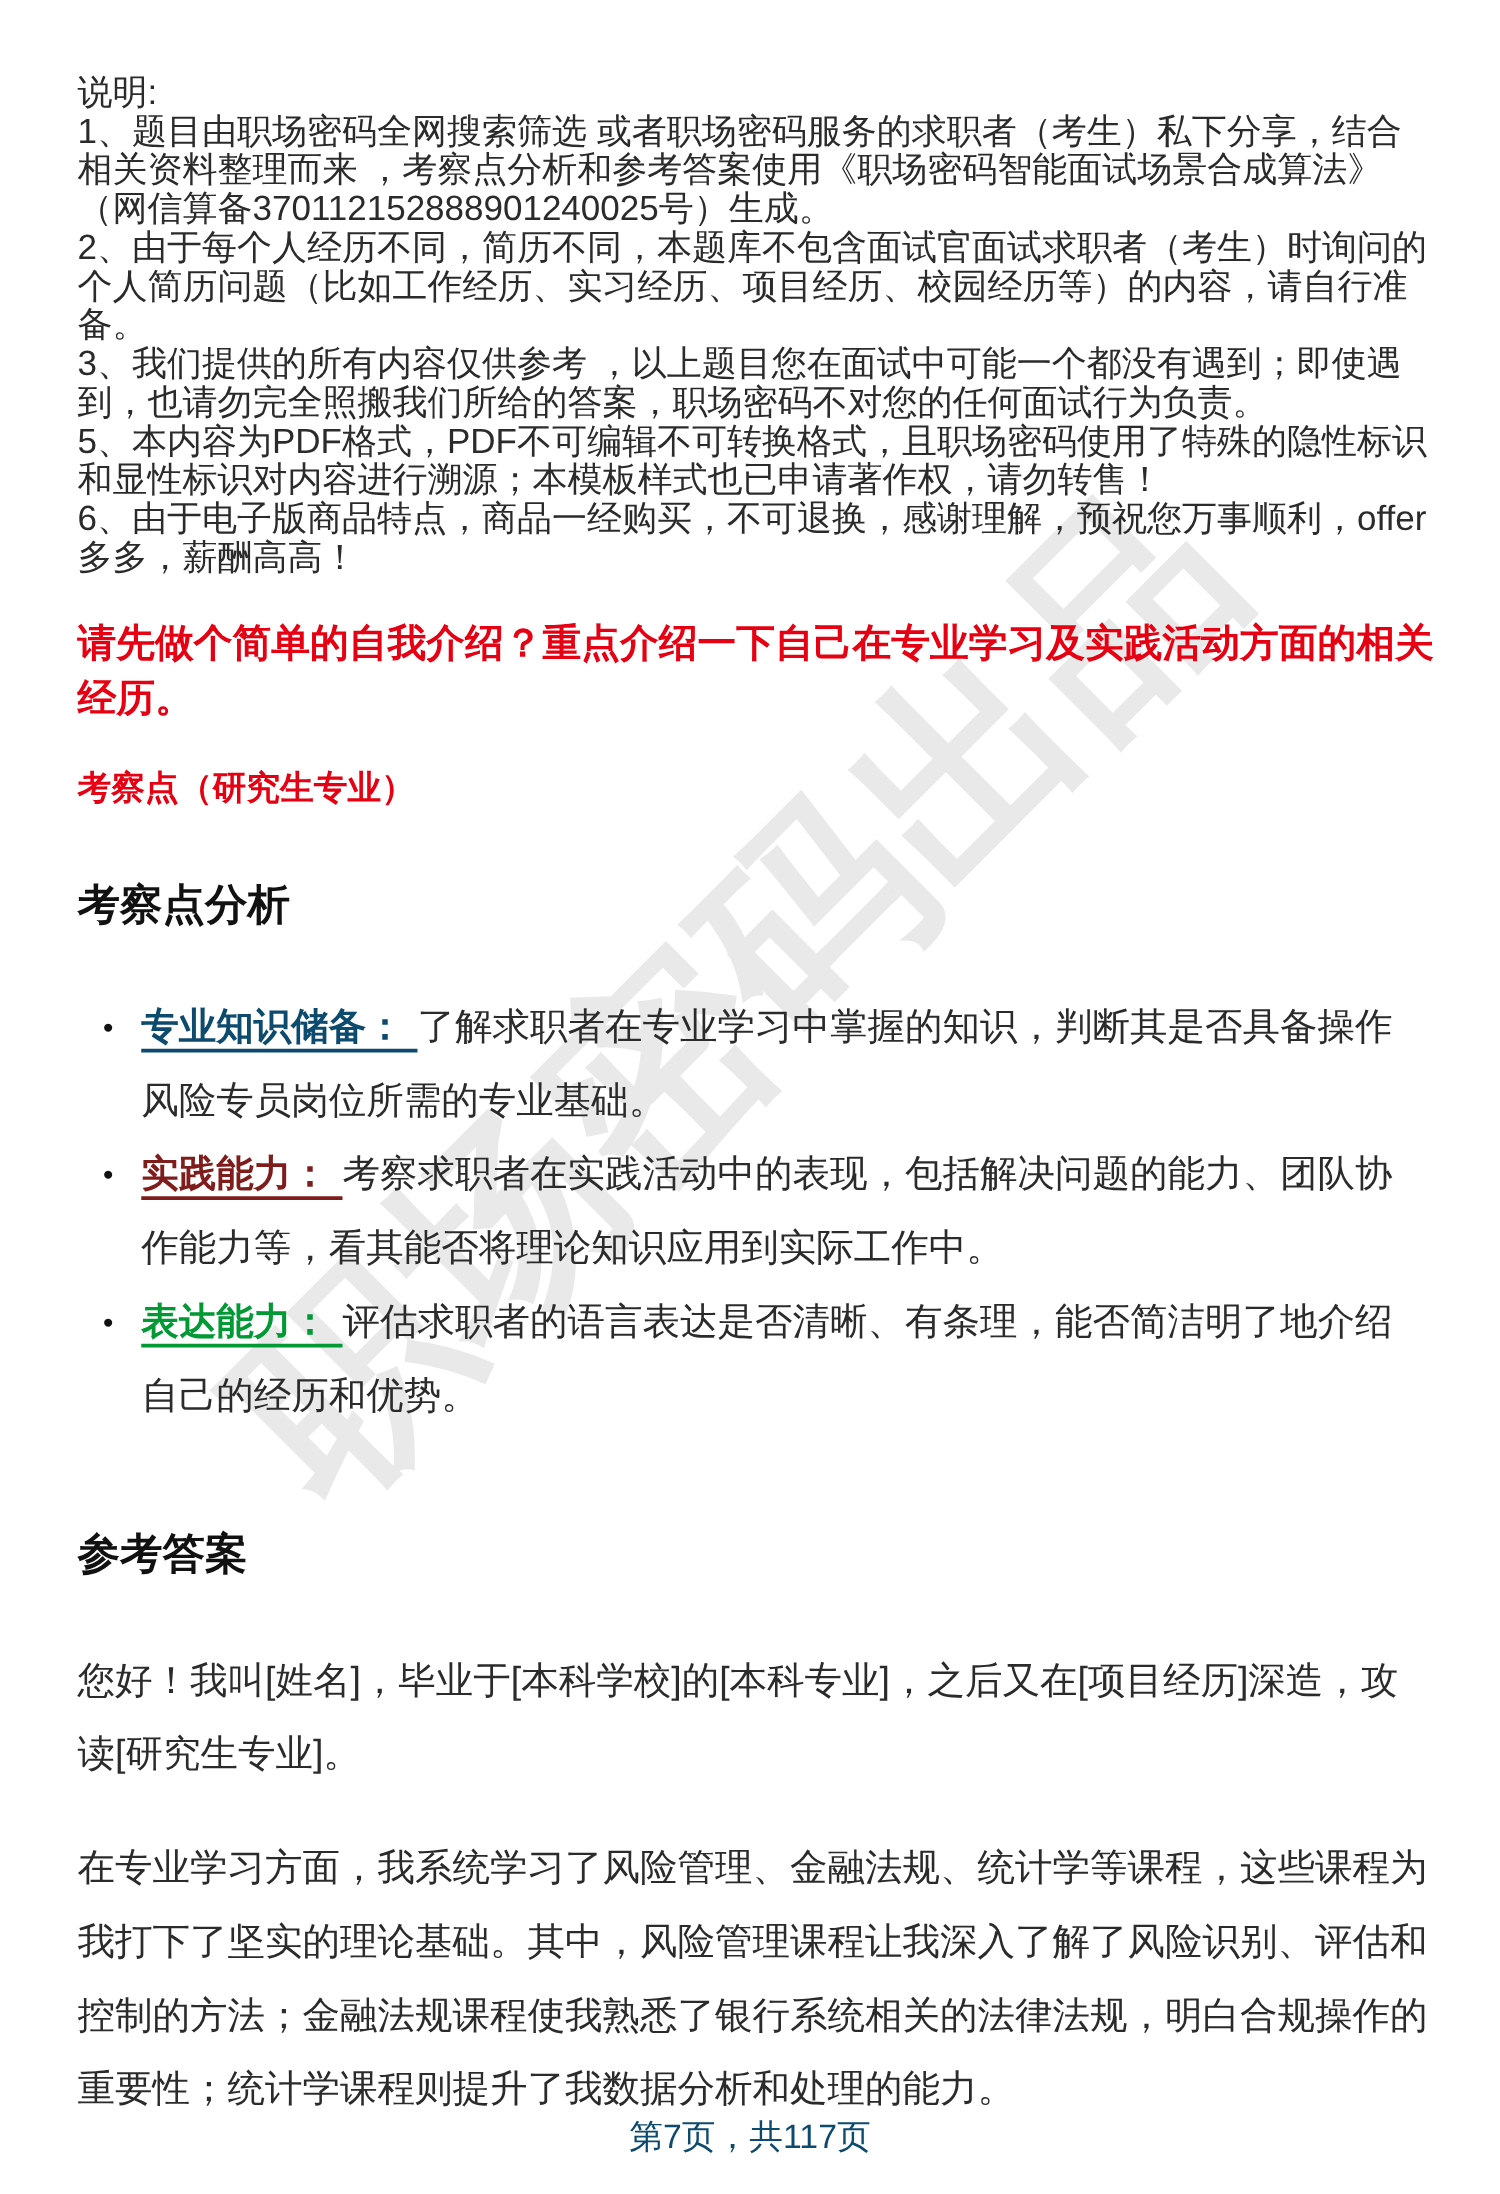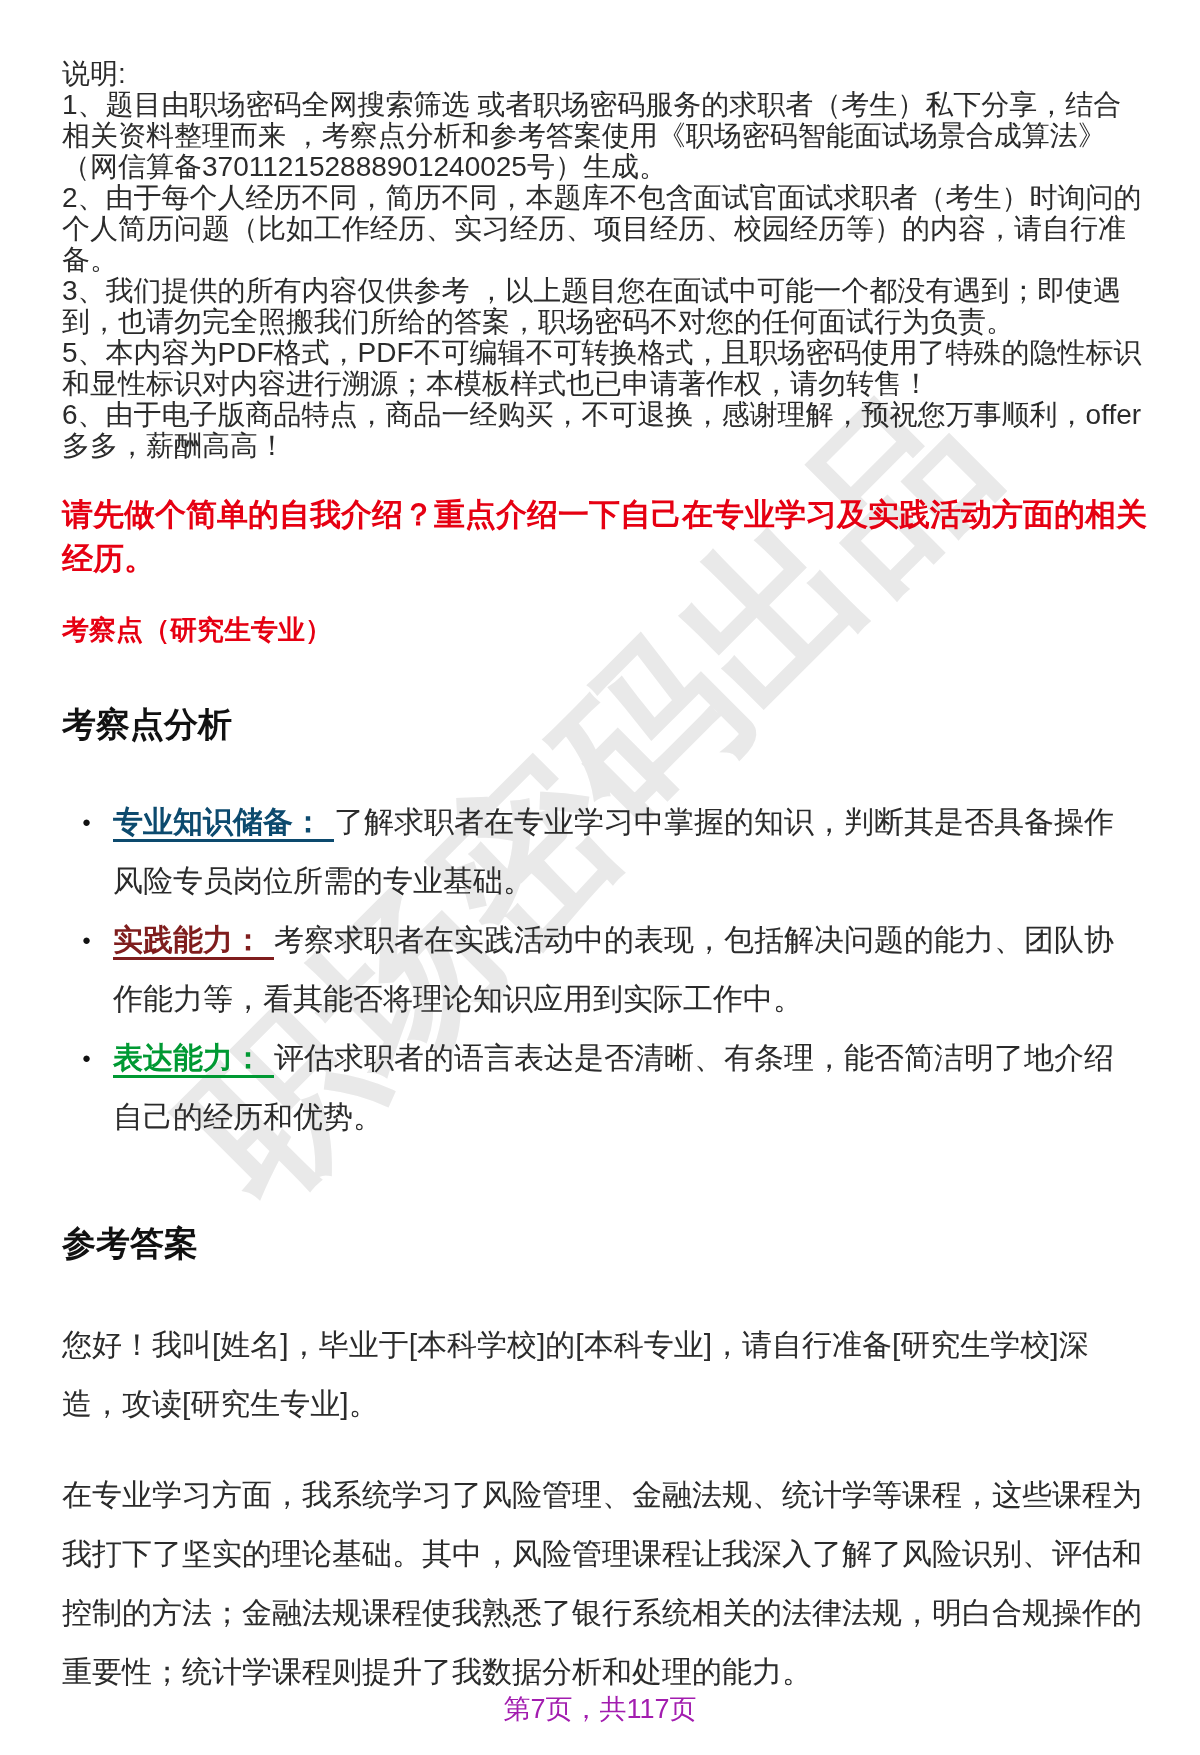--- a/index.html
+++ b/index.html
@@ -46,21 +46,21 @@
   .point-label {
     font-weight:bold;
     border-bottom:3px solid currentColor;
     padding-right:11px; padding-bottom:1px;
   }
   .answer-paragraph { font-size:30px; line-height:59px; margin:0; color:#2b2b2b; }
   .answer-paragraph.first  { margin-top:48px; }
   .answer-paragraph.second { margin-top:32px; }
   .page-footer {
     position:absolute; left:0; bottom:28px; width:100%;
-    text-align:center; font-size:27px; color:#a21caf; z-index:1;
+    text-align:center; font-size:27px; color:#0c4a6e; z-index:1;
   }
 </style>
 </head>
 <body>
 
 <div class="watermark">职场密码出品</div>
 
 <div class="content">
 
   <div class="notes">
@@ -85,18 +85,18 @@
     <p class="point">
       <span class="dot">●</span><span class="point-label" style="color: #7f1d1d;">实践能力：</span><span>考察求职者在实践活动中的表现，包括解决问题的能力、团队协作能力等，看其能否将理论知识应用到实际工作中。</span>
     </p>
     <p class="point">
       <span class="dot">●</span><span class="point-label" style="color: rgb(0, 153, 51);">表达能力：</span><span>评估求职者的语言表达是否清晰、有条理，能否简洁明了地介绍自己的经历和优势。</span>
     </p>
   </div>
 
   <h2 class="section-heading answer">参考答案</h2>
 
-  <p class="answer-paragraph first">您好！我叫[姓名]，毕业于[本科学校]的[本科专业]，请自行准备[研究生学校]深造，攻读[研究生专业]。</p>
+  <p class="answer-paragraph first">您好！我叫[姓名]，毕业于[本科学校]的[本科专业]，之后又在[项目经历]深造，攻读[研究生专业]。</p>
   <p class="answer-paragraph second">在专业学习方面，我系统学习了风险管理、金融法规、统计学等课程，这些课程为我打下了坚实的理论基础。其中，风险管理课程让我深入了解了风险识别、评估和控制的方法；金融法规课程使我熟悉了银行系统相关的法律法规，明白合规操作的重要性；统计学课程则提升了我数据分析和处理的能力。</p>
 
 </div>
 
 <div class="page-footer">第7页，共117页</div>
 
 </body></html>

